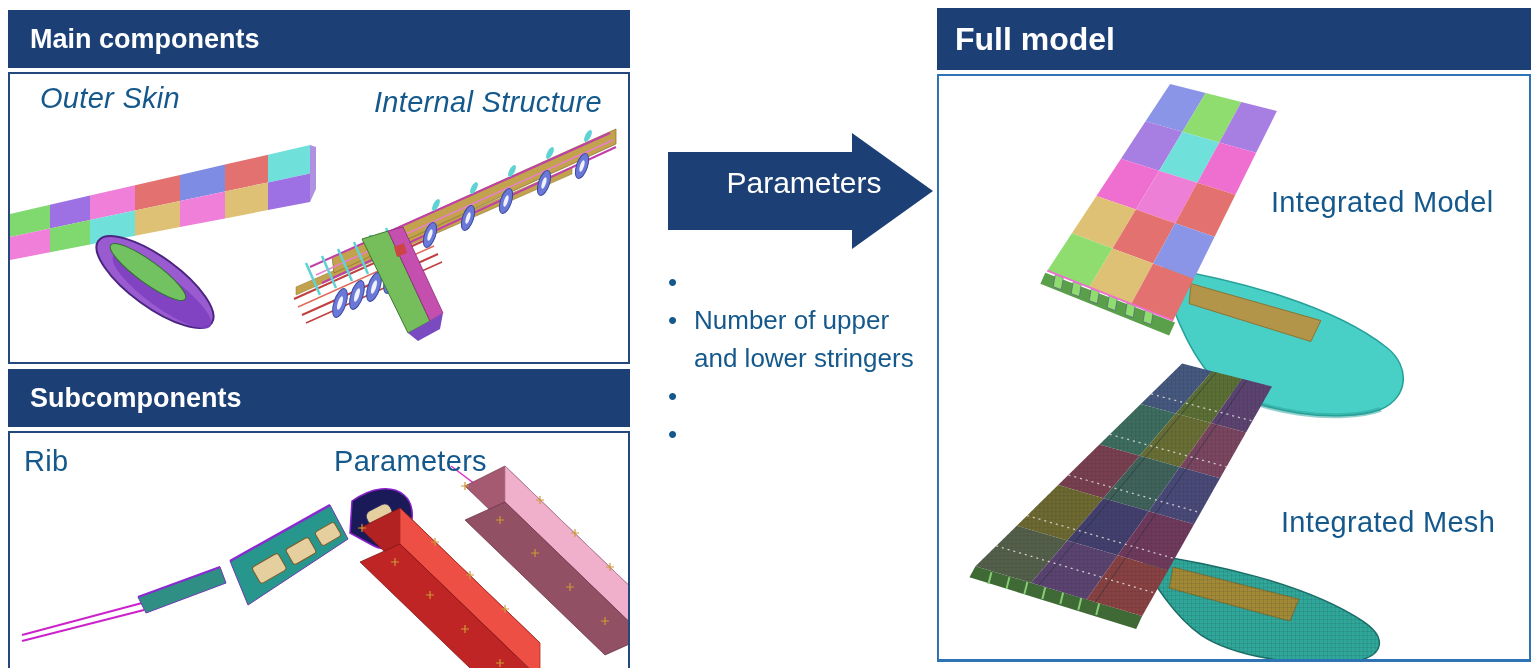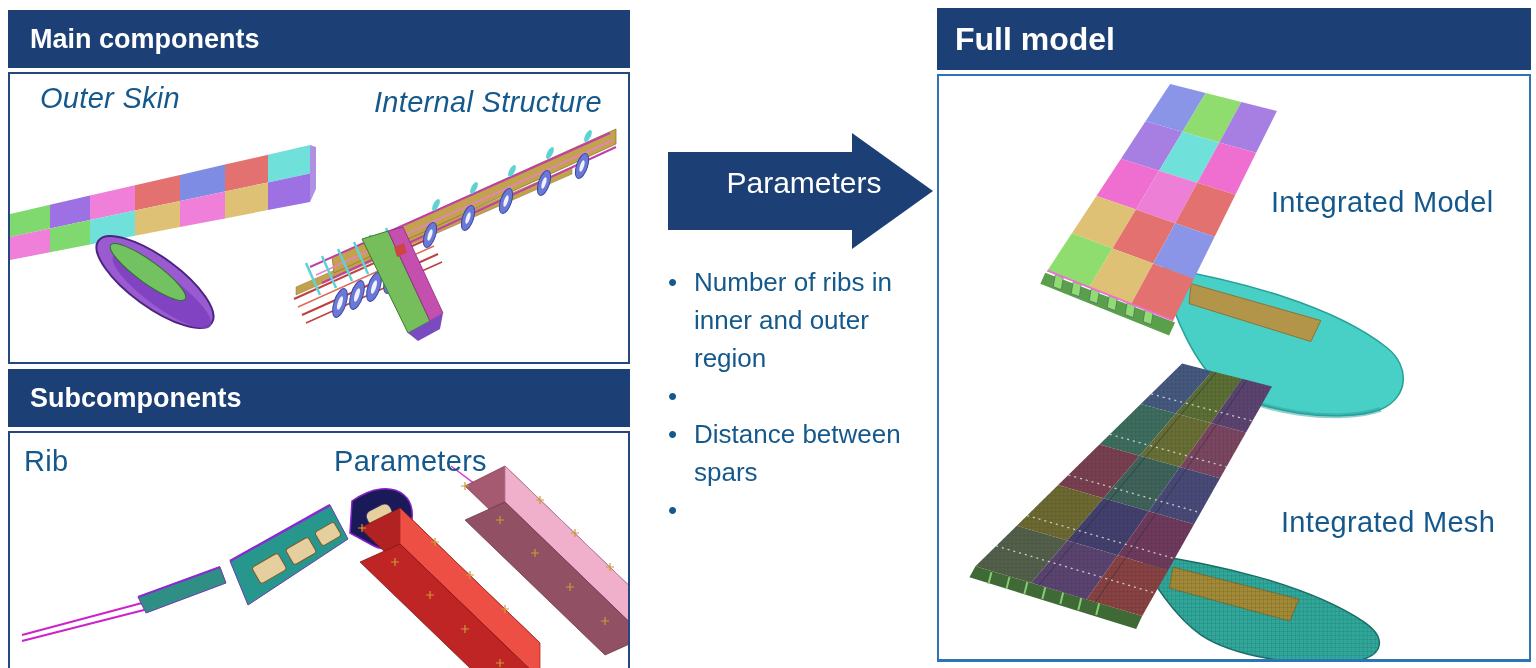--- a/index.html
+++ b/index.html
@@ -155,28 +155,27 @@
   <div class="col-mid">
     <div class="arrow-wrap">
       <svg width="265" height="116" viewBox="0 0 265 116">
         <polygon points="0,19 184,19 184,0 265,58 184,116 184,97 0,97" fill="#1c4076"></polygon>
       </svg>
       <span class="arrow-label">Parameters</span>
     </div>
     <ul class="bullets">
       <li>
         <span class="dot">•</span>
-        <span>Number of ribs in inner and outer region</span>
-      </li>
-      <li>
-        <span class="dot">•</span>
-      </li>
-      <li>
-        <span class="dot">•</span>
-        <span>Distance between spars</span>
+      </li>
+      <li>
+        <span class="dot">•</span>
+        <span>Number of upper and lower stringers</span>
+      </li>
+      <li>
+        <span class="dot">•</span>
       </li>
       <li>
         <span class="dot">•</span>
       </li>
     </ul>
   </div>
 
   <div class="col-right">
     <div class="hdr hdr-right">
       <span>Full model</span>

